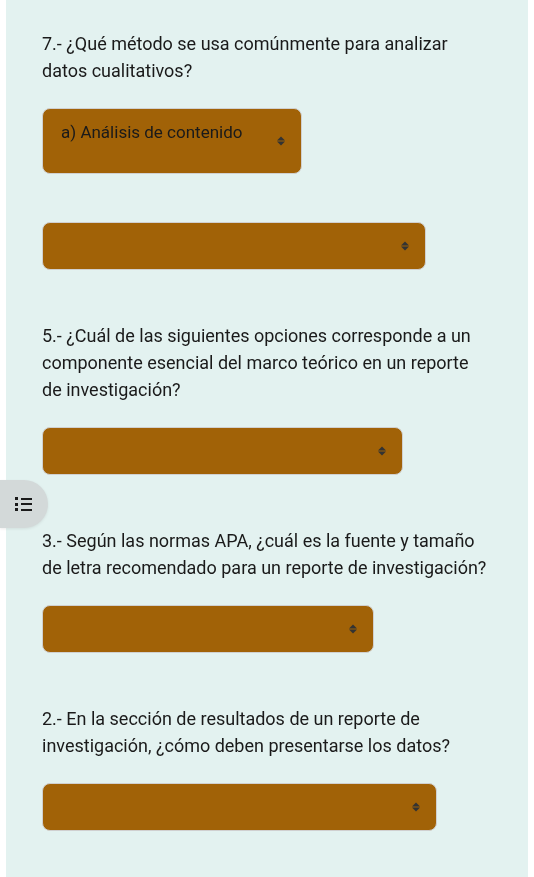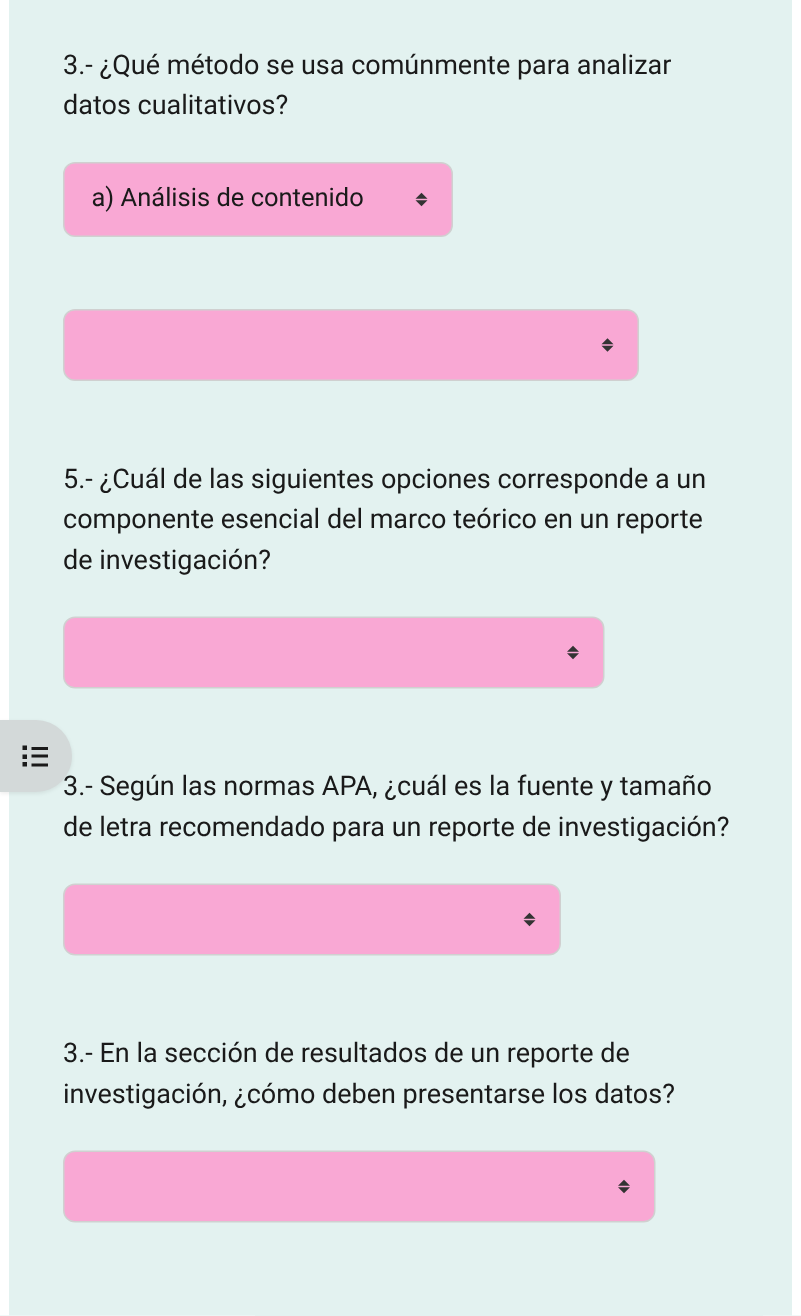--- a/index.html
+++ b/index.html
@@ -27,24 +27,24 @@
     .question-text {
       font-size: 18px;
       line-height: 1.5;
       color: #1a1a1a;
       margin-bottom: 24px;
       font-weight: 400;
     }
     .select-wrapper {
       display: inline-block;
       position: relative;
-      background: #f9a8d4;
+      background: #a16207;
       border: 1px solid #d0d0d0;
       border-radius: 8px;
-      padding: 12px 42px 12px 18px;
+      padding: 12px 42px 28px 18px;
       cursor: pointer;
       min-height: 48px;
     }
     .select-wrapper.w1 { width: 260px; }
     .select-wrapper.w2 { width: 384px; }
     .select-wrapper.w3 { width: 361px; }
     .select-wrapper.w4 { width: 332px; }
     .select-wrapper.w5 { width: 395px; }
     .select-value {
       font-size: 17px;
@@ -110,21 +110,21 @@
       height: 2px;
       background: #1a1a1a;
     }
   </style>
 </head>
 <body>
 
 <div class="container">
 
   <div class="question-block">
-    <p class="question-text">3.- ¿Qué método se usa comúnmente para analizar datos cualitativos?</p>
+    <p class="question-text">7.- ¿Qué método se usa comúnmente para analizar datos cualitativos?</p>
     <div class="select-wrapper w1">
       <span class="select-value">a) Análisis de contenido</span>
       <span class="select-arrows">
         <span class="arrow-up"></span>
         <span class="arrow-down"></span>
       </span>
     </div>
   </div>
 
   <div class="question-block">
@@ -153,21 +153,21 @@
     <div class="select-wrapper w4">
       <span class="select-value"></span>
       <span class="select-arrows">
         <span class="arrow-up"></span>
         <span class="arrow-down"></span>
       </span>
     </div>
   </div>
 
   <div class="question-block">
-    <p class="question-text">3.- En la sección de resultados de un reporte de investigación, ¿cómo deben presentarse los datos?</p>
+    <p class="question-text">2.- En la sección de resultados de un reporte de investigación, ¿cómo deben presentarse los datos?</p>
     <div class="select-wrapper w5">
       <span class="select-value"></span>
       <span class="select-arrows">
         <span class="arrow-up"></span>
         <span class="arrow-down"></span>
       </span>
     </div>
   </div>
 
 </div>

